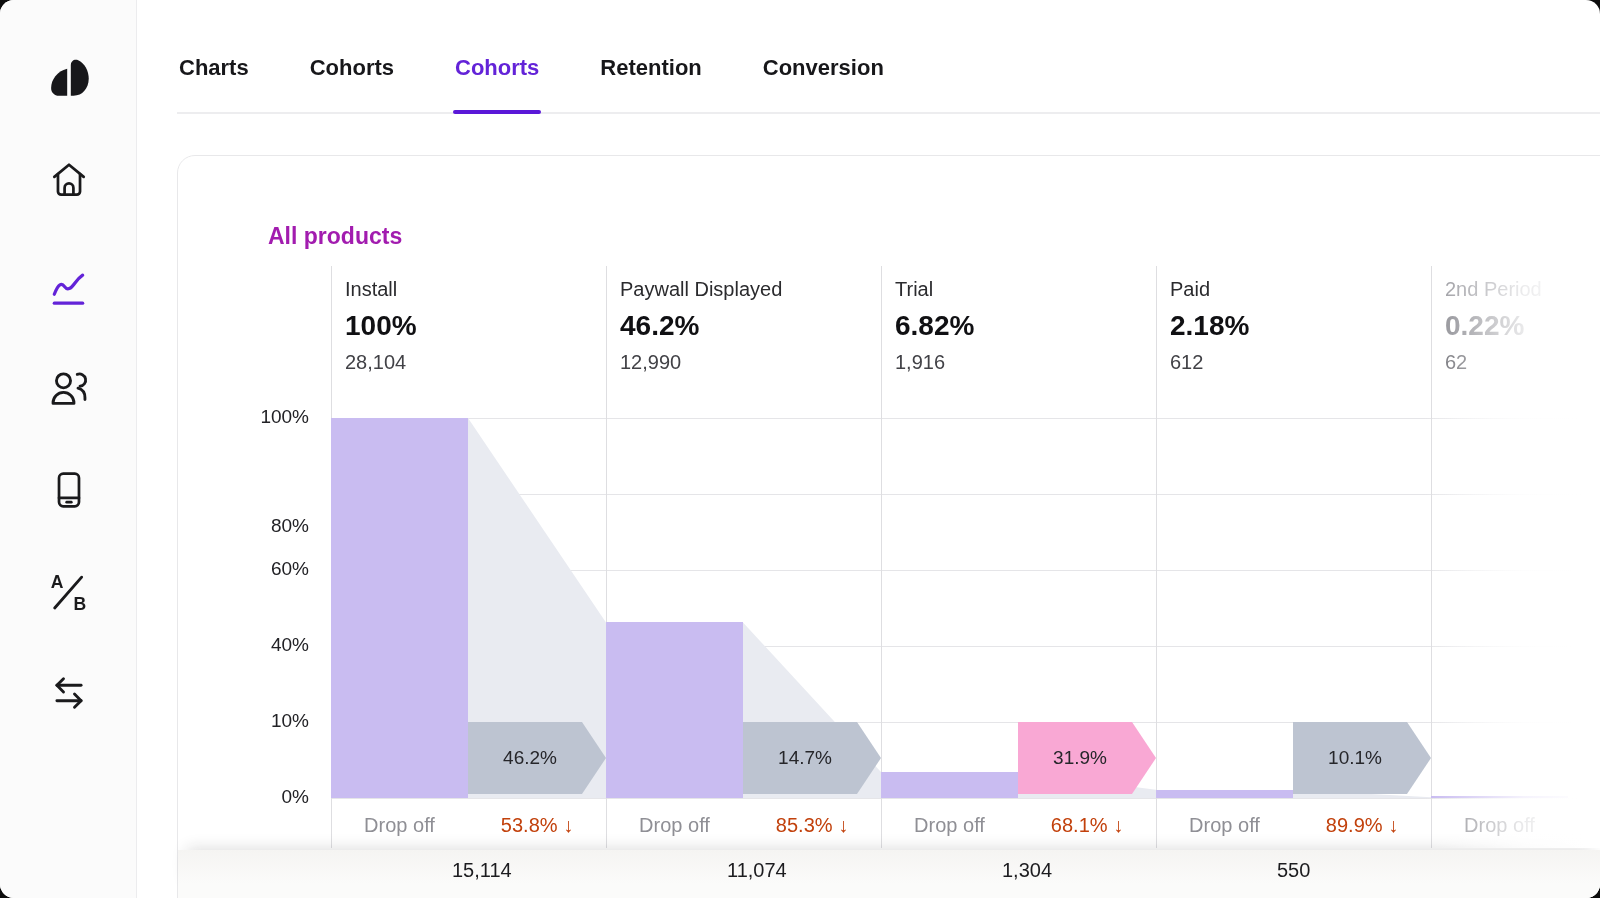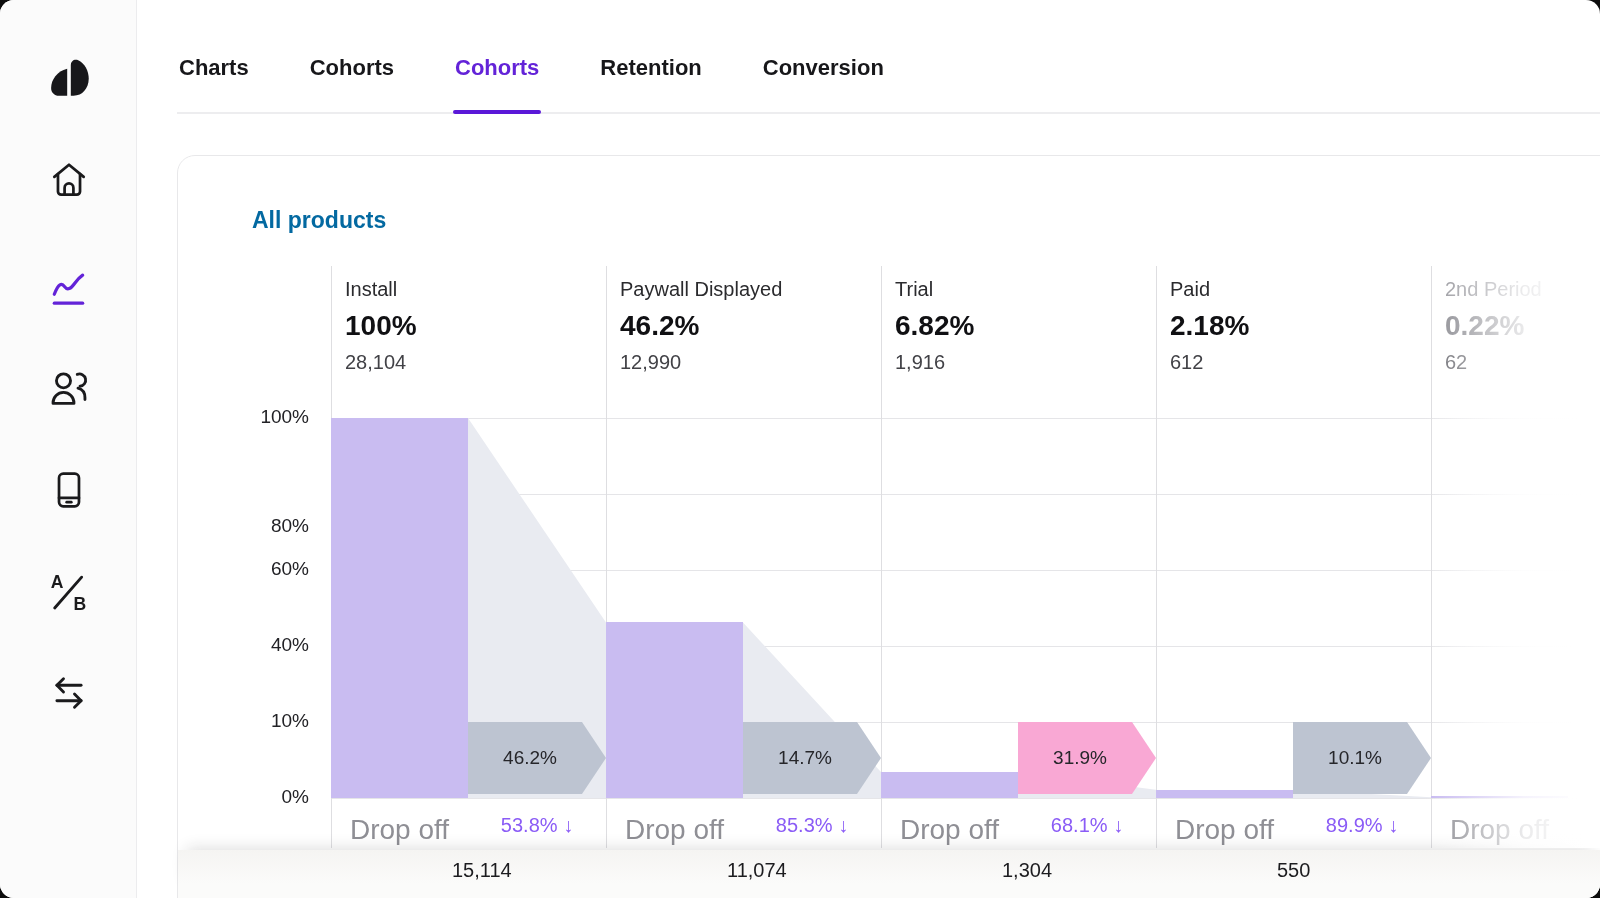--- a/index.html
+++ b/index.html
@@ -27,43 +27,43 @@
     border-bottom:2px solid #ededef;padding-top:24px;
   }
   .tab{position:relative;font-size:22px;font-weight:600;color:#17171a;background:none;border:none;padding:0 2px;cursor:pointer;font-family:inherit;height:100%;display:flex;align-items:center;}
   .tab.active{color:#6323d8;}
   .tab.active .tab-underline{position:absolute;left:0;right:0;bottom:-2px;height:4px;background:#5a18d8;border-radius:2px;}
   
   .card{
     position:absolute;left:40px;top:155px;width:1520px;height:780px;
     background:#fff;border:1px solid #e8e8ea;border-radius:18px;
   }
-  .card-title{margin:0;position:absolute;left:74px;top:51px;font-size:23px;font-weight:700;color:#0369a1;}
+  .card-title{margin:16px;position:absolute;left:74px;top:51px;font-size:23px;font-weight:700;color:#a21caf;}
   
   .chart-layer{position:absolute;left:331px;top:266px;width:1269px;height:582px;}
   .gridline{position:absolute;height:1px;width:1269px;background:linear-gradient(90deg,#e5e5e8 0%,#e5e5e8 86%,rgba(229,229,232,0) 99%);}
   .vdivider{position:absolute;top:0;width:1px;height:582px;background:#dedee1;}
   .ylab{position:absolute;right:calc(100% + 22px);width:80px;text-align:right;font-size:19px;color:#222226;}
   .stage-header{position:absolute;top:10px;}
   .stage-name{font-size:20px;color:#2b2b2e;line-height:26px;}
   .stage-percent{font-size:28px;font-weight:700;color:#101013;line-height:40px;margin-top:4px;}
   .stage-count{font-size:20px;color:#424247;line-height:26px;margin-top:3px;}
   .stage-header.muted .stage-name{color:#97979d;}
   .stage-header.muted .stage-percent{color:#8b8b91;}
   .stage-header.muted .stage-count{color:#6f6f75;}
   .bar{position:absolute;background:#c9bcf1;}
   .trapezoid{position:absolute;top:152px;height:380px;background:#e9ebf1;}
   .arrow{
     position:absolute;top:456px;height:72px;background:#bdc4d1;
     clip-path:polygon(0 0,calc(100% - 24px) 0,100% 50%,calc(100% - 24px) 100%,0 100%);
     display:flex;align-items:center;justify-content:center;
   }
   .arrow-label{font-size:19px;color:#26262a;padding-right:14px;}
-  .drop-label{position:absolute;top:548px;font-size:28px;color:#8f8f95;text-align:center;}
-  .drop-pct{position:absolute;top:548px;font-size:20px;color:#8b5cf6;text-align:center;}
+  .drop-label{position:absolute;top:548px;font-size:20px;color:#8f8f95;text-align:center;}
+  .drop-pct{position:absolute;top:548px;font-size:20px;color:#c2410c;text-align:center;}
   
   .counts-footer{
     position:absolute;left:178px;top:850px;right:0;height:48px;
     background:linear-gradient(180deg,#f5f4f2 0%,#fbfbfa 70%);
     box-shadow:0 -10px 16px -9px rgba(30,30,30,0.16);
   }
   .drop-count{position:absolute;top:9px;width:170px;text-align:left;font-size:20px;color:#1c1c1f;}
   
   .fade-overlay{
     position:absolute;left:1431px;top:156px;width:169px;height:692px;

